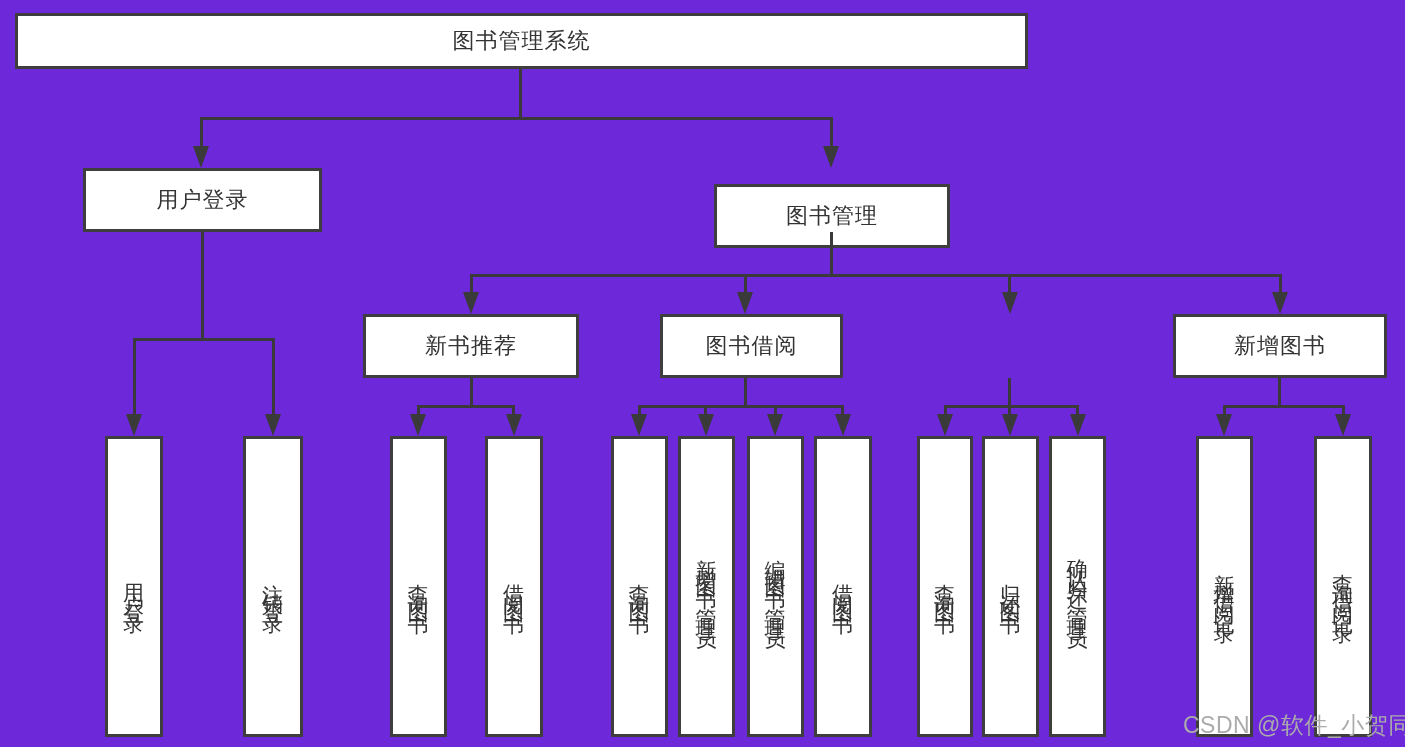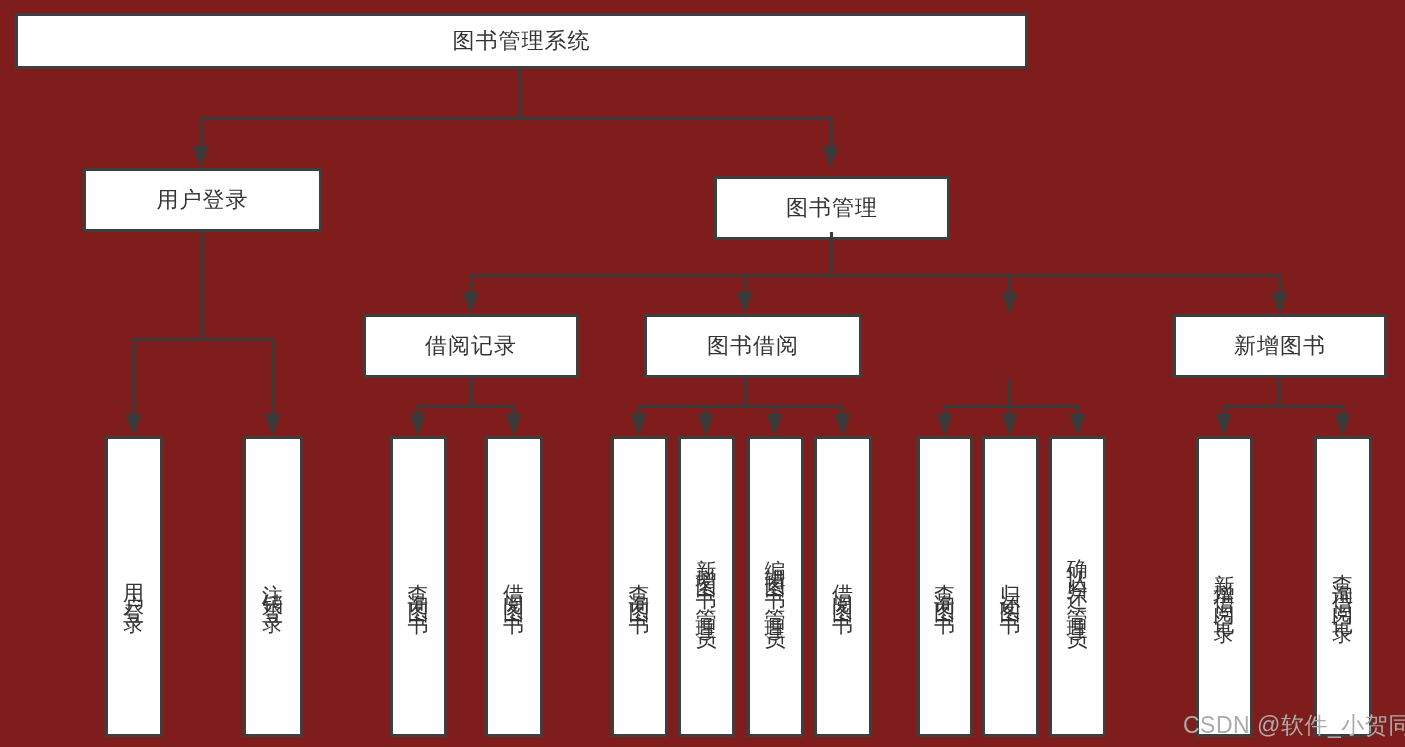--- a/index.html
+++ b/index.html
@@ -1,17 +1,17 @@
 <!DOCTYPE html>
 <html><head>
 <meta charset="utf-8">
 <style>
   html,body{margin:0;padding:0;background:#fff;}
   .canvas{
-    position:relative;width:1405px;height:747px;background:#7f1d1d;
+    position:relative;width:1405px;height:747px;background:#6d28d9;
     overflow:hidden;font-family:"Liberation Sans",sans-serif;
   }
   .box{
     position:absolute;box-sizing:border-box;border:3px solid #3e3e3e;
     background:#ffffff;display:flex;align-items:center;justify-content:center;
     color:#333333;
   }
   .hbox{font-size:22px;letter-spacing:1px;}
   .vbox{
     writing-mode:vertical-rl;text-orientation:mixed;
@@ -41,21 +41,21 @@
   <div class="vline" style="left:519px;top:69px;height:48px"></div>
   <div class="hline" style="left:200px;top:117px;width:633px"></div>
   <div class="vline" style="left:200px;top:117px;height:30px"></div>
   <div class="arrow" style="left:193px;top:146px"></div>
   <div class="vline" style="left:830px;top:117px;height:30px"></div>
   <div class="arrow" style="left:823px;top:146px"></div>
 
   <div class="box hbox" style="left:83px;top:168px;width:239px;height:64px">
     <span>用户登录</span>
   </div>
-  <div class="box hbox" style="left:714px;top:176px;width:236px;height:64px">
+  <div class="box hbox" style="left:714px;top:184px;width:236px;height:64px">
     <span>图书管理</span>
   </div>
 
   <div class="vline" style="left:201px;top:232px;height:106px"></div>
   <div class="hline" style="left:133px;top:338px;width:141px"></div>
   <div class="vline" style="left:133px;top:338px;height:78px"></div>
   <div class="arrow" style="left:126px;top:414px"></div>
   <div class="vline" style="left:272px;top:338px;height:78px"></div>
   <div class="arrow" style="left:265px;top:414px"></div>
 
@@ -64,23 +64,23 @@
   <div class="vline" style="left:470px;top:274px;height:20px"></div>
   <div class="arrow" style="left:463px;top:292px"></div>
   <div class="vline" style="left:744px;top:274px;height:20px"></div>
   <div class="arrow" style="left:737px;top:292px"></div>
   <div class="vline" style="left:1008px;top:274px;height:20px"></div>
   <div class="arrow" style="left:1002px;top:292px"></div>
   <div class="vline" style="left:1279px;top:274px;height:20px"></div>
   <div class="arrow" style="left:1272px;top:292px"></div>
 
   <div class="box hbox" style="left:363px;top:314px;width:216px;height:64px">
-    <span>借阅记录</span>
+    <span>新书推荐</span>
   </div>
-  <div class="box hbox" style="left:644px;top:314px;width:218px;height:64px">
+  <div class="box hbox" style="left:660px;top:314px;width:183px;height:64px">
     <span>图书借阅</span>
   </div>
   <div class="box hbox" style="left:1173px;top:314px;width:214px;height:64px">
     <span>新增图书</span>
   </div>
 
   <div class="vline" style="left:470px;top:378px;height:27px"></div>
   <div class="hline" style="left:417px;top:405px;width:98px"></div>
   <div class="vline" style="left:417px;top:405px;height:11px"></div>
   <div class="arrow" style="left:410px;top:414px"></div>

